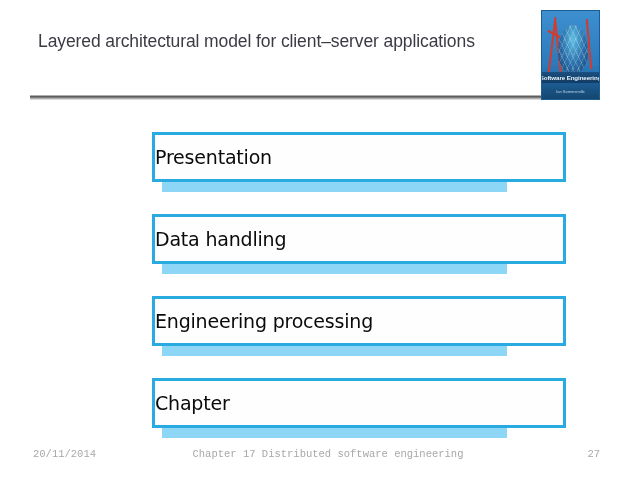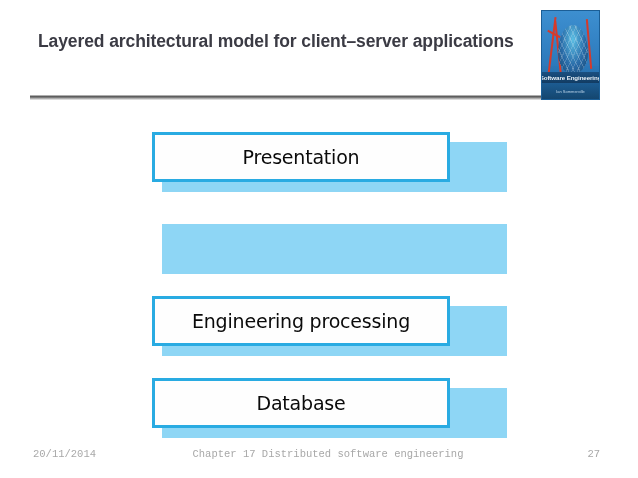--- a/index.html
+++ b/index.html
@@ -18,21 +18,21 @@
   }
 
   
   #slide-title {
     position: absolute;
     left: 38px;
     top: 30px;
     width: 480px;
     font-family: "Liberation Sans", "DejaVu Sans", sans-serif;
     font-size: 17.5px;
-    font-weight: bold;
+    font-weight: normal;
     line-height: 1.35;
     color: #3b3b44;
     letter-spacing: -0.1px;
   }
 
   
   #title-divider {
     position: absolute;
     left: 30px;
     top: 95px;
@@ -122,28 +122,27 @@
   .bc-water {
     position: absolute;
     left: 0; right: 0; bottom: 0; height: 16px;
     background: linear-gradient(to bottom, #1c5c92, #14466f);
   }
 
   
   .layer-box {
     position: absolute;
     left: 152px;
-    width: 298px;
+    width: 414px;
     height: 50px;
     box-sizing: border-box;
     background: #fefefe;
     border: 3px solid #29abe2;
     display: flex;
     align-items: center;
-    justify-content: center;
     z-index: 2;
   }
   .layer-shadow {
     position: absolute;
     left: 162px;
     width: 345px;
     height: 50px;
     background: #8ed6f5;
     z-index: 1;
   }
@@ -211,29 +210,32 @@
     </div>
     <div class="bc-author">Ian Sommerville</div>
   </div>
 
   <div class="layer-shadow" style="top:142px"></div>
   <div class="layer-box" style="top:132px">
     <span class="layer-label">Presentation</span>
   </div>
 
   <div class="layer-shadow" style="top:224px"></div>
+  <div class="layer-box" style="top:214px">
+    <span class="layer-label">Data handling</span>
+  </div>
 
   <div class="layer-shadow" style="top:306px"></div>
   <div class="layer-box" style="top:296px">
     <span class="layer-label">Engineering processing</span>
   </div>
 
   <div class="layer-shadow" style="top:388px"></div>
   <div class="layer-box" style="top:378px">
-    <span class="layer-label">Database</span>
+    <span class="layer-label">Chapter</span>
   </div>
 
   <div id="footer">
     <span id="footer-date">20/11/2014</span>
     <span id="footer-center">Chapter 17 Distributed software engineering</span>
     <span id="footer-page">27</span>
   </div>
 
 </div>
 

